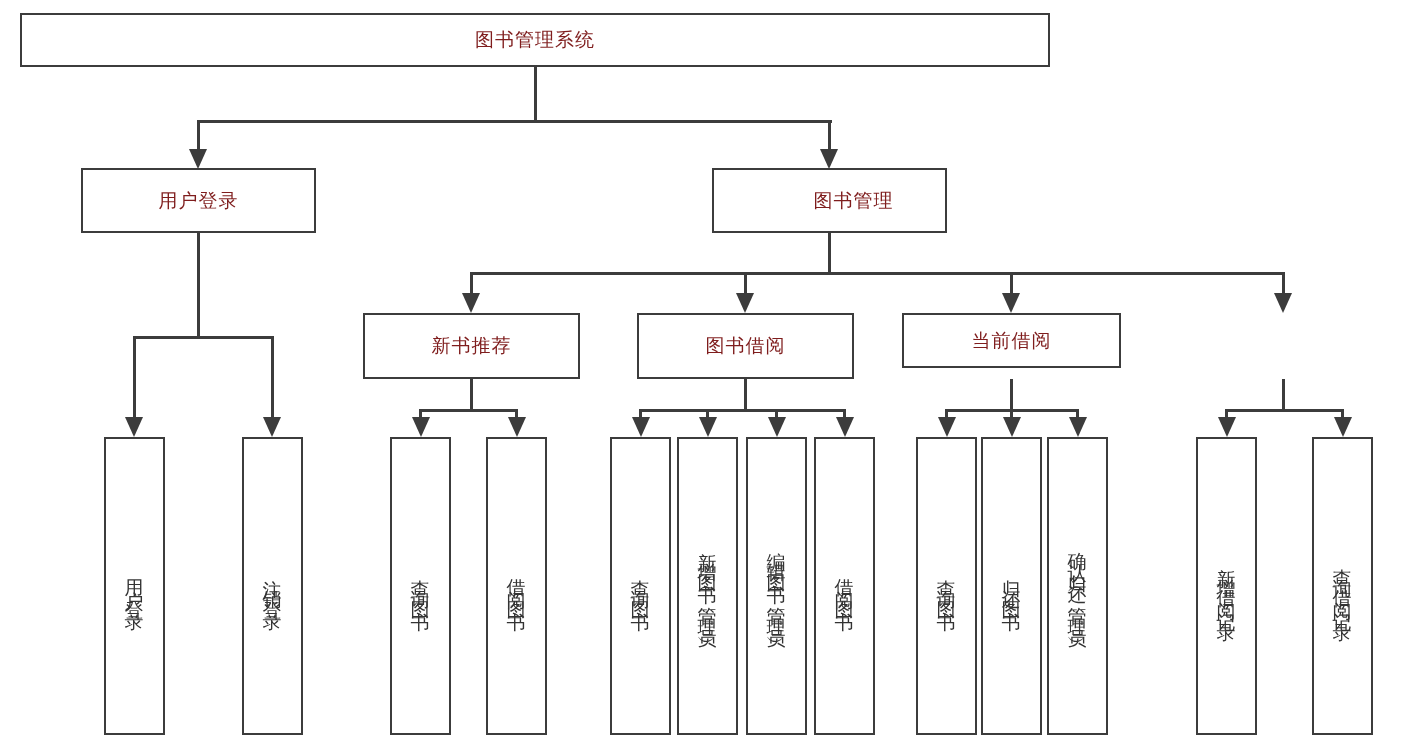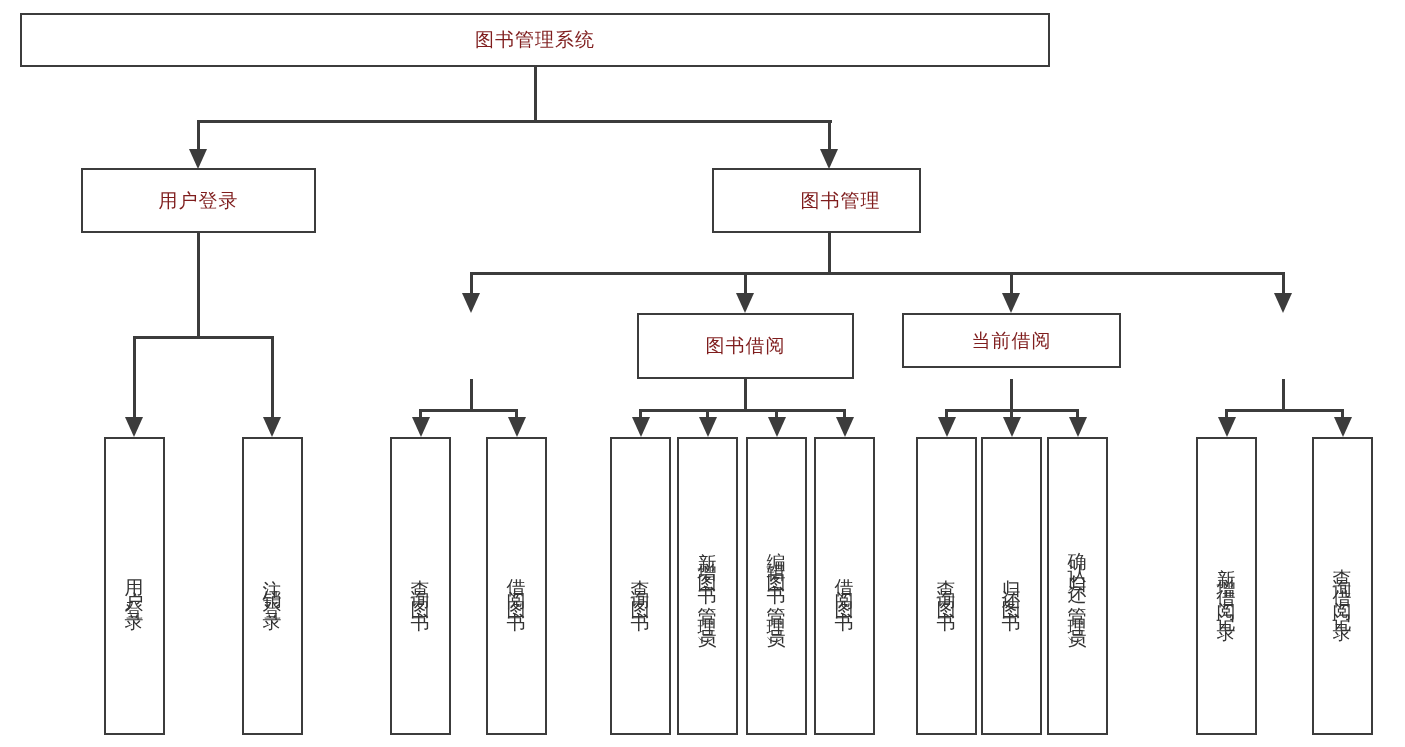--- a/index.html
+++ b/index.html
@@ -83,24 +83,27 @@
 <div id="canvas">
 
   <div class="node" style="left:20px; top:13px; width:1030px; height:54px;">
     <span>图书管理系统</span>
   </div>
 
   <div class="node" style="left:81px; top:168px; width:235px; height:65px;">
     <span>用户登录</span>
   </div>
 
-  <div class="node" style="left:712px; top:168px; width:209px; height:65px;padding-left:48px;">
+  <div class="node" style="left:712px; top:168px; width:235px; height:65px;padding-left:48px;">
     <span>图书管理</span>
   </div>
 
+  <div class="node" style="left:363px; top:313px; width:217px; height:66px;">
+    <span>新书推荐</span>
+  </div>
 
   <div class="node" style="left:637px; top:313px; width:217px; height:66px;">
     <span>图书借阅</span>
   </div>
 
   <div class="node" style="left:902px; top:313px; width:219px; height:55px;">
     <span>当前借阅</span>
   </div>
 
 

